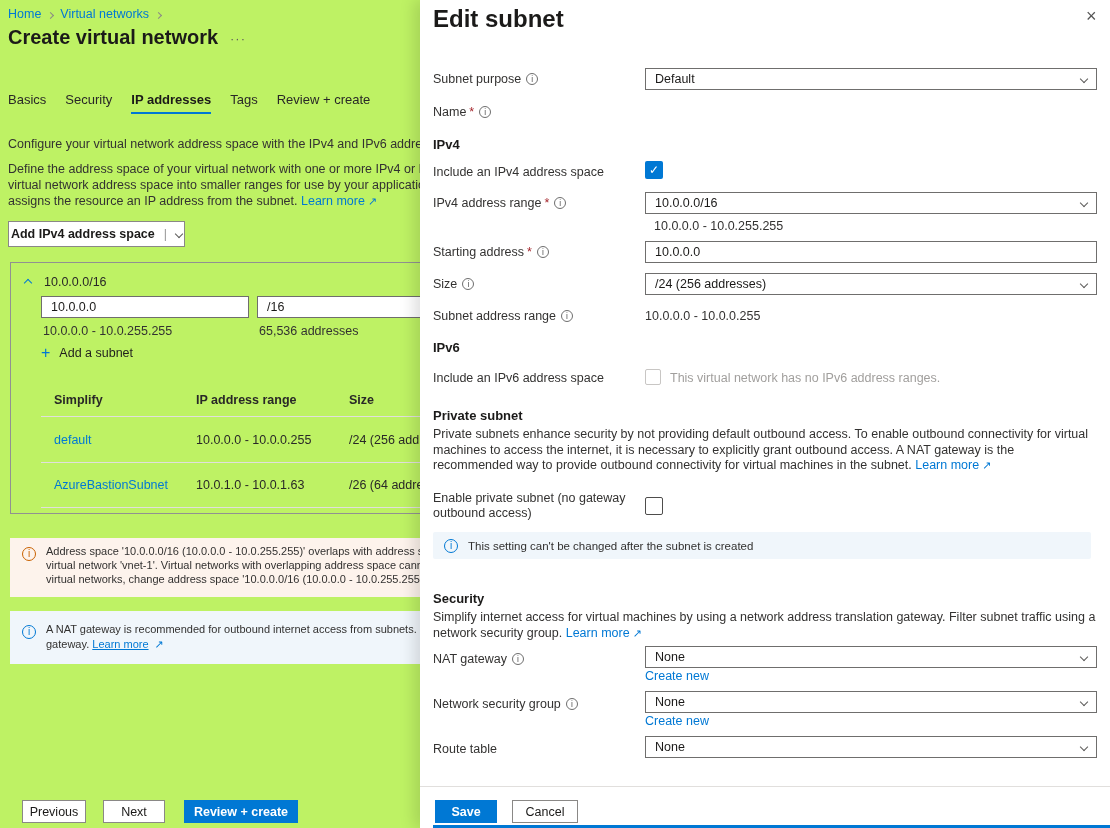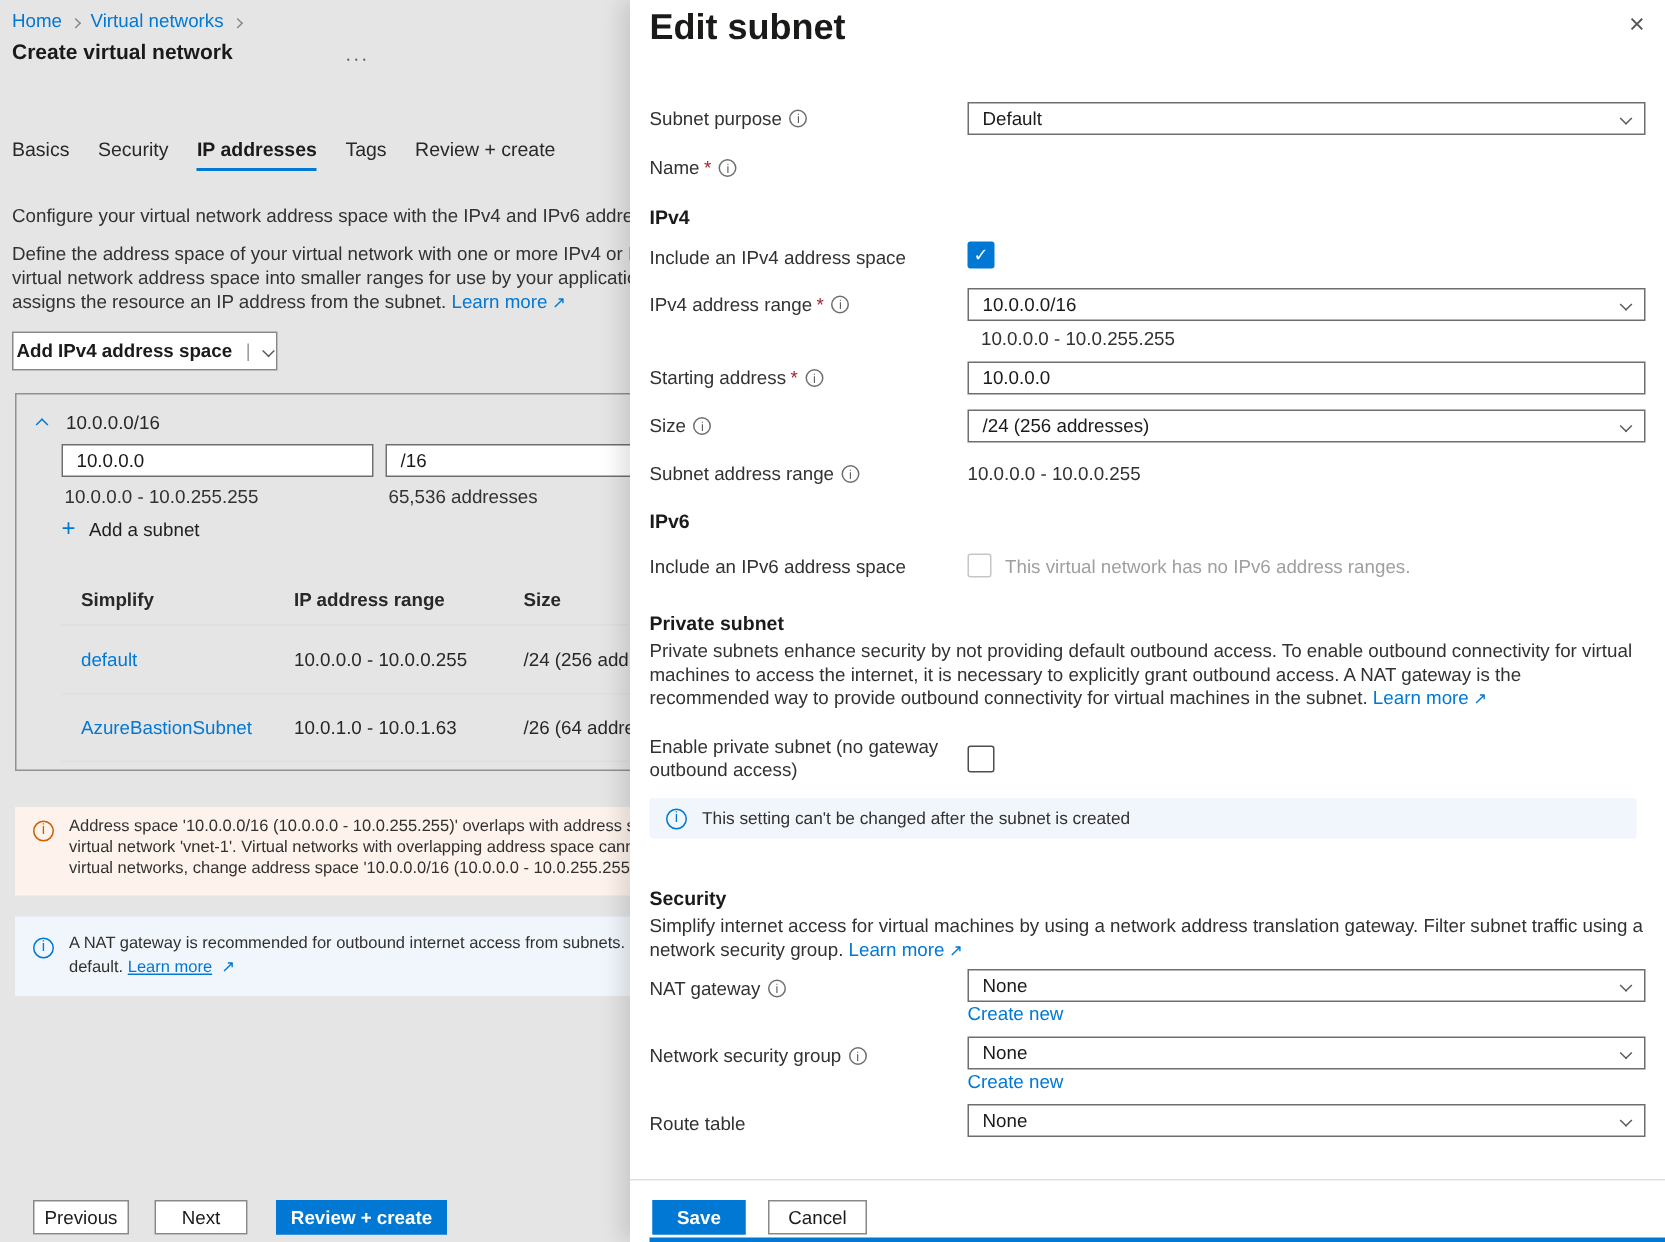--- a/index.html
+++ b/index.html
@@ -1,17 +1,17 @@
 <!DOCTYPE html>
 <html><head>
 <meta charset="utf-8">
 <style>
   *{margin:0;padding:0;box-sizing:border-box}
   body{font-family:"Liberation Sans",sans-serif;background:#fff}
-  #root{position:relative;width:1110px;height:828px;background:#e5e5e5;overflow:hidden;font-size:12.5px;color:#292827}
+  #root{position:relative;width:1110px;height:828px;background:#bef264;overflow:hidden;font-size:12.5px;color:#292827}
   .abs{position:absolute}
   .nowrap{white-space:nowrap}
   .link{color:#0078d4;text-decoration:none;cursor:pointer}
   .ulink{color:#0078d4;text-decoration:underline;cursor:pointer}
   .chev{display:inline-block;width:6px;height:6px;border-right:1.4px solid #5c5b5a;border-bottom:1.4px solid #5c5b5a;transform:rotate(45deg);flex:none}
   .chev.up{transform:rotate(-135deg);border-color:#0078d4}
   .chev.right{width:5px;height:5px;transform:rotate(-45deg);border-color:#8a8886;margin:0 7px}
   .ctl{border:1px solid #6f6e6d;height:22px;background:#fff;font-size:12.5px;color:#1b1a19;padding:0 9px;display:flex;align-items:center}
   input.ctl{font-family:"Liberation Sans",sans-serif;outline:none}
   .dd{justify-content:space-between;cursor:pointer}
@@ -35,21 +35,21 @@
 </style>
 </head>
 <body>
 
 <div id="root">
 
   <div class="abs nowrap" style="left:8px;top:7px">
     <span class="link">Home</span><span class="chev right"></span><span class="link">Virtual networks</span><span class="chev right"></span>
   </div>
 
-  <div class="abs nowrap" style="left:8px;top:26px;font-size:14px;font-weight:700;color:#1b1a19">Create virtual network</div>
+  <div class="abs nowrap" style="left:8px;top:26px;font-size:20px;font-weight:700;color:#1b1a19">Create virtual network</div>
   <div class="abs" style="left:230px;top:31px;color:#605e5c;font-size:13px;letter-spacing:1px;cursor:pointer">···</div>
 
   <div class="abs" style="left:8px;top:92px;display:flex;gap:19px">
     <span class="tab">Basics</span>
     <span class="tab">Security</span>
     <span class="tab active">IP addresses</span>
     <span class="tab">Tags</span>
     <span class="tab">Review + create</span>
   </div>
 
@@ -111,21 +111,21 @@
     <div class="abs nowrap" style="left:36px;top:35px;font-size:11px;color:#323130">
       <span>virtual networks, change address space '10.0.0.0/16 (10.0.0.0 - 10.0.255.255)'.</span>
       <span class="ulink" style="font-size:11px">Learn</span>
     </div>
   </div>
 
   <div class="abs" style="left:10px;top:611px;width:1000px;height:53px;background:#f0f6fb">
     <span class="abs inf blue" style="left:12px;top:14px">i</span>
     <div class="abs nowrap" style="left:36px;top:12px;font-size:11px;color:#323130">A NAT gateway is recommended for outbound internet access from subnets. Edit th</div>
     <div class="abs nowrap" style="left:36px;top:27px;font-size:11px;color:#323130">
-      <span>default.</span>
+      <span>gateway.</span>
       <span class="ulink" style="font-size:11px">Learn more</span>
       <span class="ext">↗</span>
     </div>
   </div>
 
   <div class="abs btn" style="left:22px;top:800px;width:64px;height:23px">Previous</div>
   <div class="abs btn" style="left:103px;top:800px;width:62px;height:23px">Next</div>
   <div class="abs btn primary" style="left:184px;top:800px;width:114px;height:23px">Review + create</div>
 
   <div class="abs" style="left:420px;top:0;width:690px;height:828px;background:#fff;box-shadow:-6px 0 14px rgba(0,0,0,0.13)">

